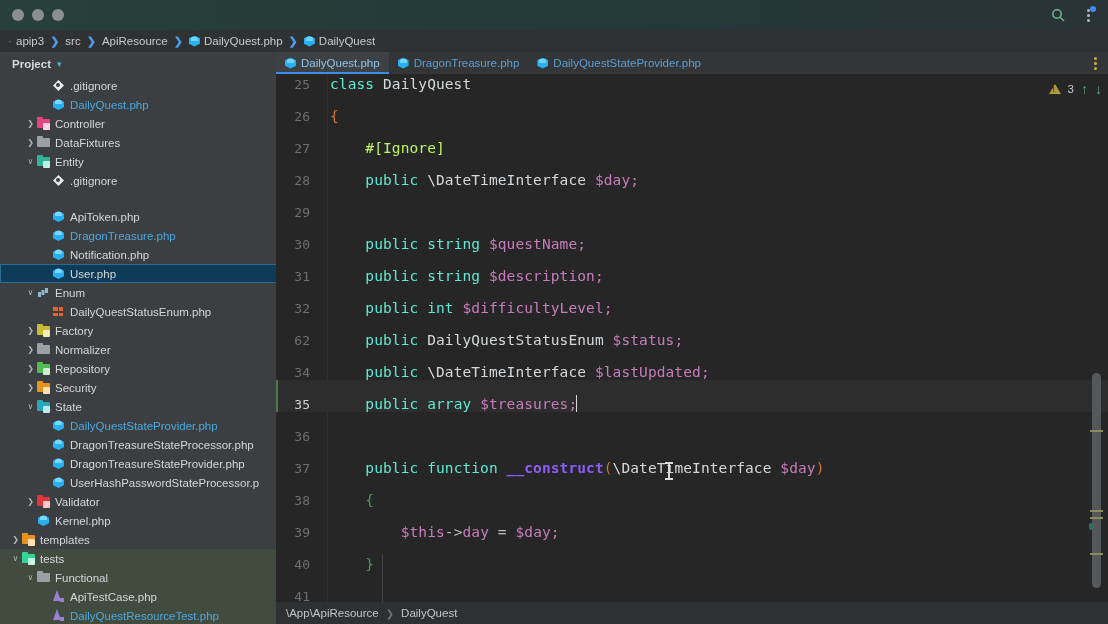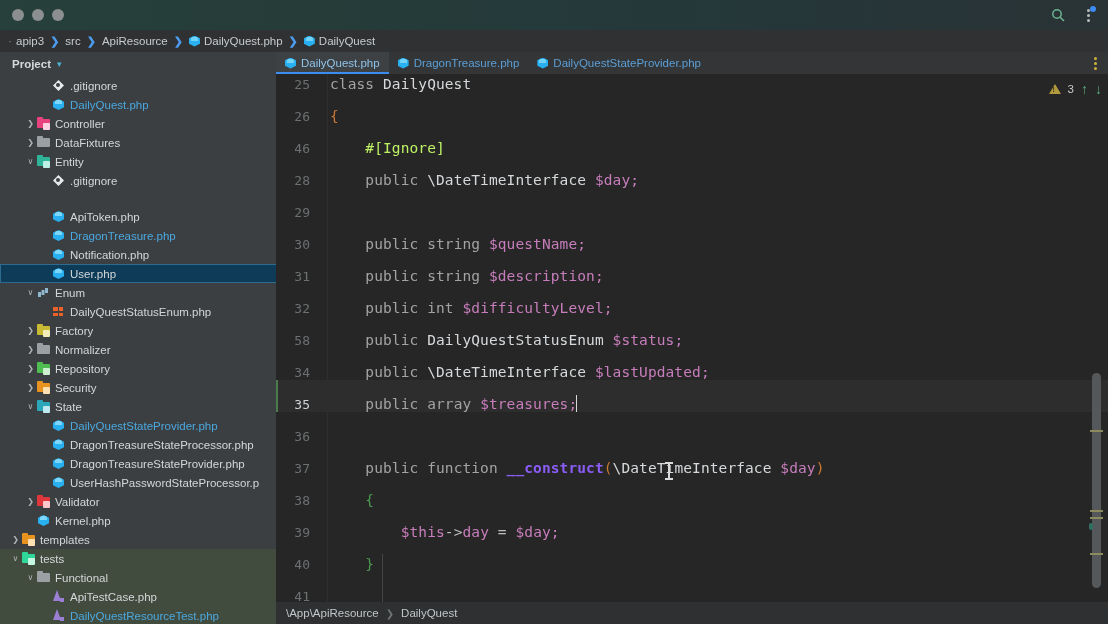--- a/index.html
+++ b/index.html
@@ -196,21 +196,21 @@
   .ln.cur { background: #2d2d2d; }
   .ln.cur .num { color: #cfd2d4; }
   .ln.cur::before {
     content: ""; position: absolute; left: 0; top: 0; bottom: 0; width: 2px; background: #4d7a4d;
   }
   .ln .code {
     flex: 1 1 auto; padding-left: 10px;
     font-family: "DejaVu Sans Mono", monospace; font-size: 14.5px; white-space: pre;
     color: #bcbec0; letter-spacing: .1px;
   }
-  .kw { color: #a3a3a3; }
+  .kw { color: #5eead4; }
   .ty { color: #d6d9db; }
   .var { color: #c77dbb; }
   .ann { color: #bef264; }
   .br { color: #cc7832; }
   .brg { color: #4d9a52; }
   .fn { color: #8b5cf6; font-weight: bold; }
   .op { color: #bcbec0; }
   .punct { color: #c77dbb; }
 
   .caret {
@@ -506,21 +506,21 @@
       <div class="lines" id="lines">
           <div class="ln">
             <span class="num">25</span>
             <span class="code"><span class="kw">class </span><span class="ty">DailyQuest</span></span>
           </div>
           <div class="ln">
             <span class="num">26</span>
             <span class="code"><span class="br">{</span></span>
           </div>
           <div class="ln">
-            <span class="num">46</span>
+            <span class="num">27</span>
             <span class="code"><span class="op">    </span><span class="ann">#[Ignore]</span></span>
           </div>
           <div class="ln">
             <span class="num">28</span>
             <span class="code"><span class="op">    </span><span class="kw">public </span><span class="ty">\DateTimeInterface </span><span class="var">$day</span><span class="punct">;</span></span>
           </div>
           <div class="ln">
             <span class="num">29</span>
             <span class="code"></span>
           </div>
@@ -530,21 +530,21 @@
           </div>
           <div class="ln">
             <span class="num">31</span>
             <span class="code"><span class="op">    </span><span class="kw">public string </span><span class="var">$description</span><span class="punct">;</span></span>
           </div>
           <div class="ln">
             <span class="num">32</span>
             <span class="code"><span class="op">    </span><span class="kw">public int </span><span class="var">$difficultyLevel</span><span class="punct">;</span></span>
           </div>
           <div class="ln">
-            <span class="num">58</span>
+            <span class="num">62</span>
             <span class="code"><span class="op">    </span><span class="kw">public </span><span class="ty">DailyQuestStatusEnum </span><span class="var">$status</span><span class="punct">;</span></span>
           </div>
           <div class="ln">
             <span class="num">34</span>
             <span class="code"><span class="op">    </span><span class="kw">public </span><span class="ty">\DateTimeInterface </span><span class="var">$lastUpdated</span><span class="punct">;</span></span>
           </div>
           <div class="ln cur">
             <span class="num">35</span>
             <span class="code"><span class="op">    </span><span class="kw">public array </span><span class="var">$treasures</span><span class="punct">;</span><span class="caret"></span></span>
           </div>

